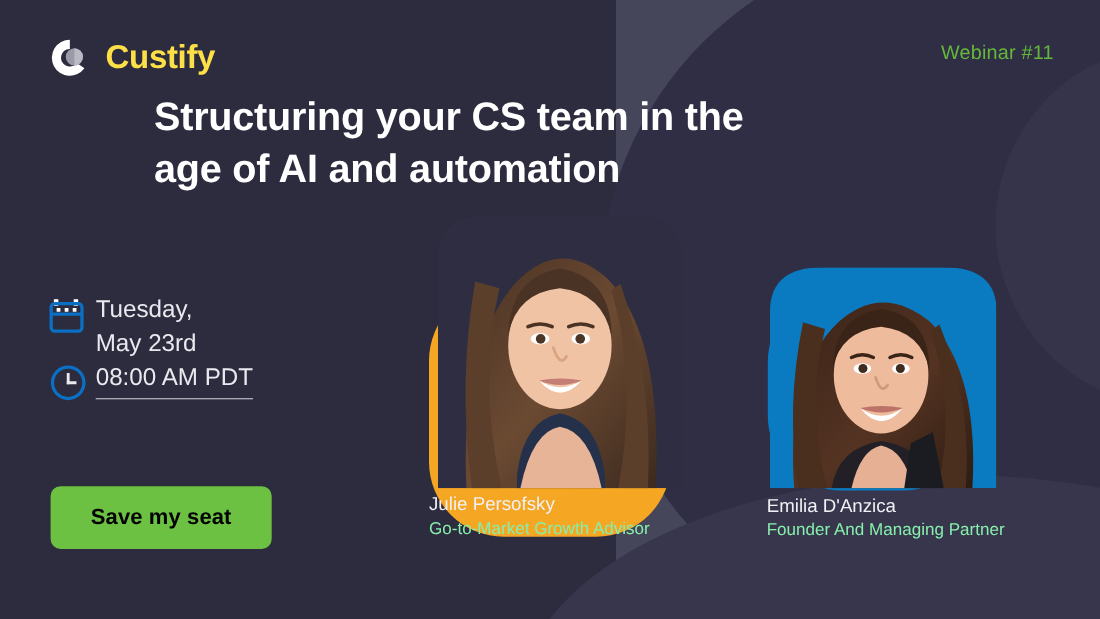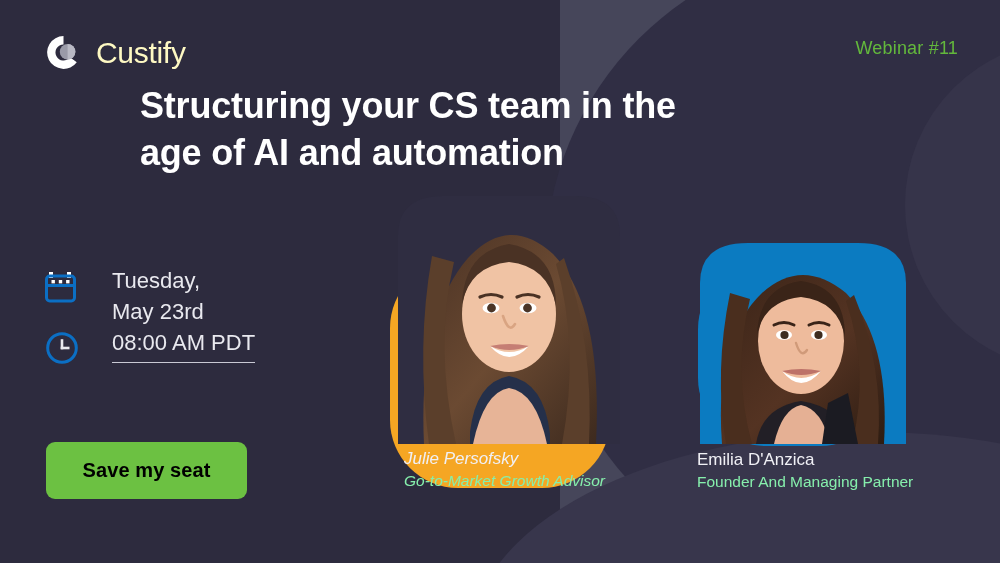--- a/index.html
+++ b/index.html
@@ -45,42 +45,42 @@
     background:#38364c;
   }
 
   
   .logo-row {
     position:absolute; left:44px; top:33px;
     display:flex; align-items:center; gap:13px;
   }
   .logo-mark { width:39px; height:39px; position:relative; }
   .logo-text {
-    color:#fef9c3; font-size:30px; font-weight:400; letter-spacing:-0.3px;
+    color:#fde047; font-size:30px; font-weight:700; letter-spacing:-0.3px;
   }
   .webinar-tag {
     position:absolute; right:42px; top:38px;
     color:#63b83c; font-size:18px; letter-spacing:0.2px;text-align:right;
   }
 
   
   .title {
     position:absolute; left:0; right:0; top:83px;
     text-align:left;
     color:#ffffff;
     font-size:36px;
     font-weight:700;
     line-height:1.30;
     letter-spacing:-0.2px;
     padding:0 140px;
   }
 
   
   .info-block { position:absolute; left:44px; top:265px; }
-  .info-row { display:flex; align-items:flex-start; gap:32px; }
+  .info-row { display:flex; align-items:flex-start; gap:7px; }
   .info-row + .info-row { }
   .info-icon { width:36px; height:36px; flex:none; margin-top:3px; }
   .info-lines { color:#e9e9ef; font-size:22px; line-height:1.42; }
   .time-top { padding-bottom:3px; border-bottom:1.6px solid #c9c9d4; display:inline-block; }
   .time-bottom { padding-top:3px; }
 
   .cta-button {
     position:absolute; left:46px; top:442px;
     width:201px; height:57px;
     background:#6cc142;
@@ -109,21 +109,21 @@
   }
 
   #speaker-1 { left:388px; top:196px; width:300px; }
   #speaker-1 .speaker-shape {
     left:2px; top:64px; width:220px; height:228px;
     background:#f5a623;
   }
   #speaker-1 .speaker-photo {
     left:10px; top:0px; width:222px; height:248px;
   }
-  #speaker-1 .speaker-caption { position:absolute; left:16px; top:252px;font-style:italic; }
+  #speaker-1 .speaker-caption { position:absolute; left:2px; top:252px; }
 
   #speaker-2 { left:697px; top:243px; width:300px; }
   #speaker-2 .speaker-shape {
     left:1px; top:18px; width:190px; height:185px;
     background:#0b7bc1;
   }
   #speaker-2 .speaker-photo {
     left:3px; top:0px; width:206px; height:201px;
   }
   #speaker-2 .speaker-caption { position:absolute; left:0px; top:206px; }

